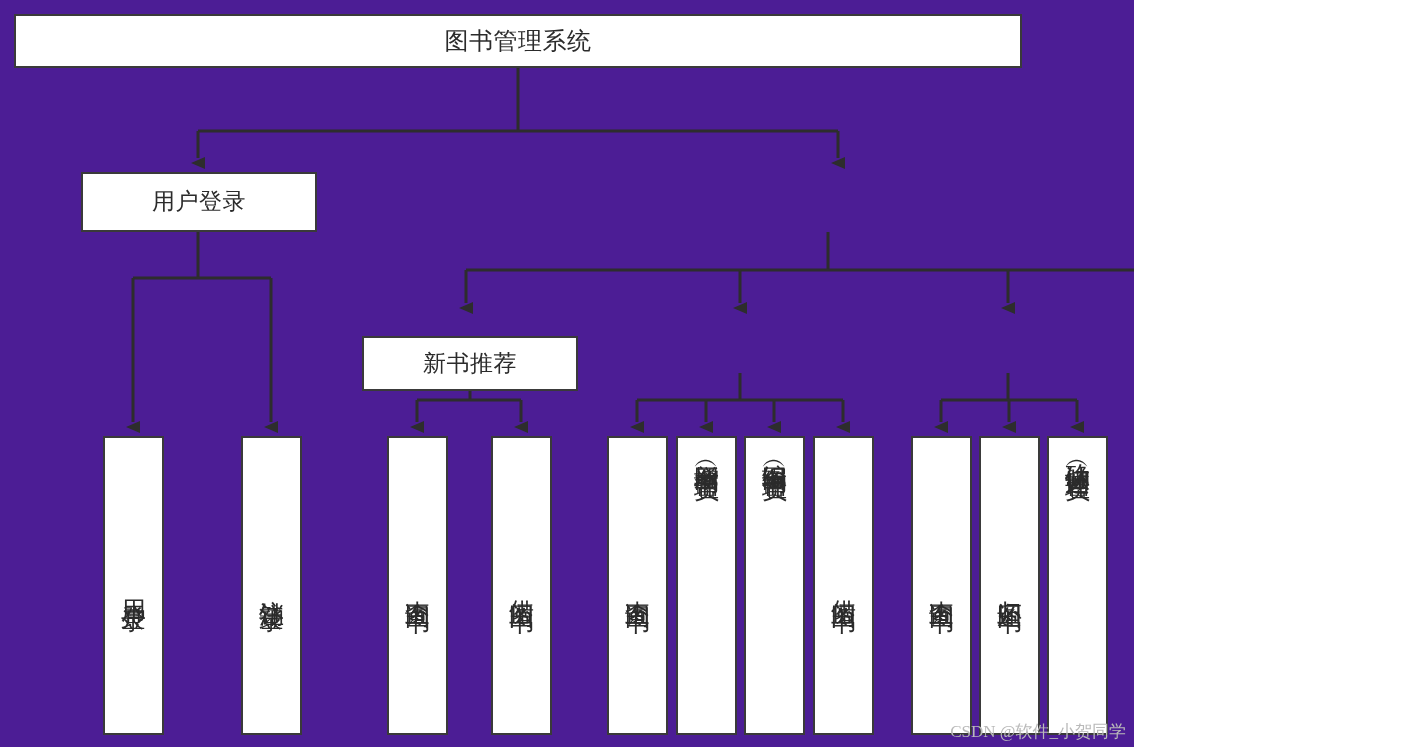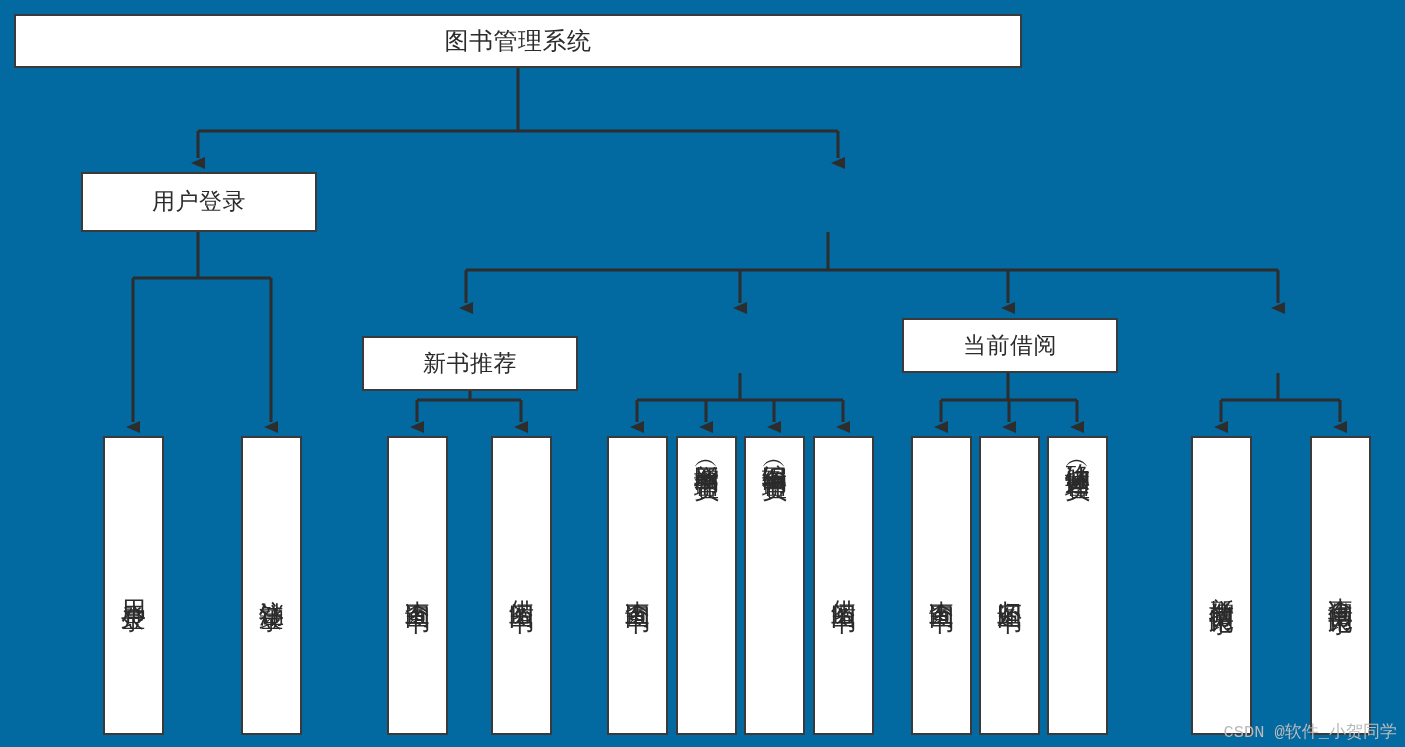--- a/index.html
+++ b/index.html
@@ -6,24 +6,25 @@
   html, body {
     margin: 0;
     padding: 0;
     background: #ffffff;
   }
   body {
     font-family: "DejaVu Sans", "Liberation Sans", sans-serif;
   }
   #canvas {
     position: relative;
-    width: 1405px;
+    width: 1115px;
     height: 747px;
-    background: #0369a1;
+    background: #4c1d95;
     overflow: hidden;
+    padding-left: 19px;
   }
   svg#edges {
     position: absolute;
     left: 0;
     top: 0;
     width: 1405px;
     height: 747px;
     pointer-events: none;
   }
   .node {
@@ -71,21 +72,21 @@
     padding-top: 0;
   }
   #watermark {
     position: absolute;
     right: 8px;
     bottom: 4px;
     font-size: 17px;
     color: #b9b9b9;
     z-index: 5;
     white-space: nowrap;
-    font-family: Liberation Mono, monospace;
+    font-family: Liberation Serif, serif;
   }
 </style>
 </head>
 <body>
 
 <div id="canvas">
 
   <svg id="edges" viewBox="0 0 1405 747">
     <defs>
       <marker id="arrow" markerWidth="12" markerHeight="14" refX="1" refY="7" orient="auto" markerUnits="userSpaceOnUse">
@@ -140,23 +141,20 @@
     <span class="label">图书管理系统</span>
   </div>
 
   <div class="node h" style="left:81px; top:172px; width:236px; height:60px;">
     <span class="label">用户登录</span>
   </div>
 
   <div class="node h" style="left:362px; top:336px; width:216px; height:55px;">
     <span class="label">新书推荐</span>
   </div>
-  <div class="node h" style="left:902px; top:318px; width:216px; height:55px;">
-    <span class="label">当前借阅</span>
-  </div>
 
   <div class="node v centered" style="left:103px; top:436px; width:61px; height:299px;">
     <span class="label">用户登录</span>
   </div>
   <div class="node v centered" style="left:241px; top:436px; width:61px; height:299px;">
     <span class="label">注销登录</span>
   </div>
 
   <div class="node v centered" style="left:387px; top:436px; width:61px; height:299px;">
     <span class="label">查询图书</span>

